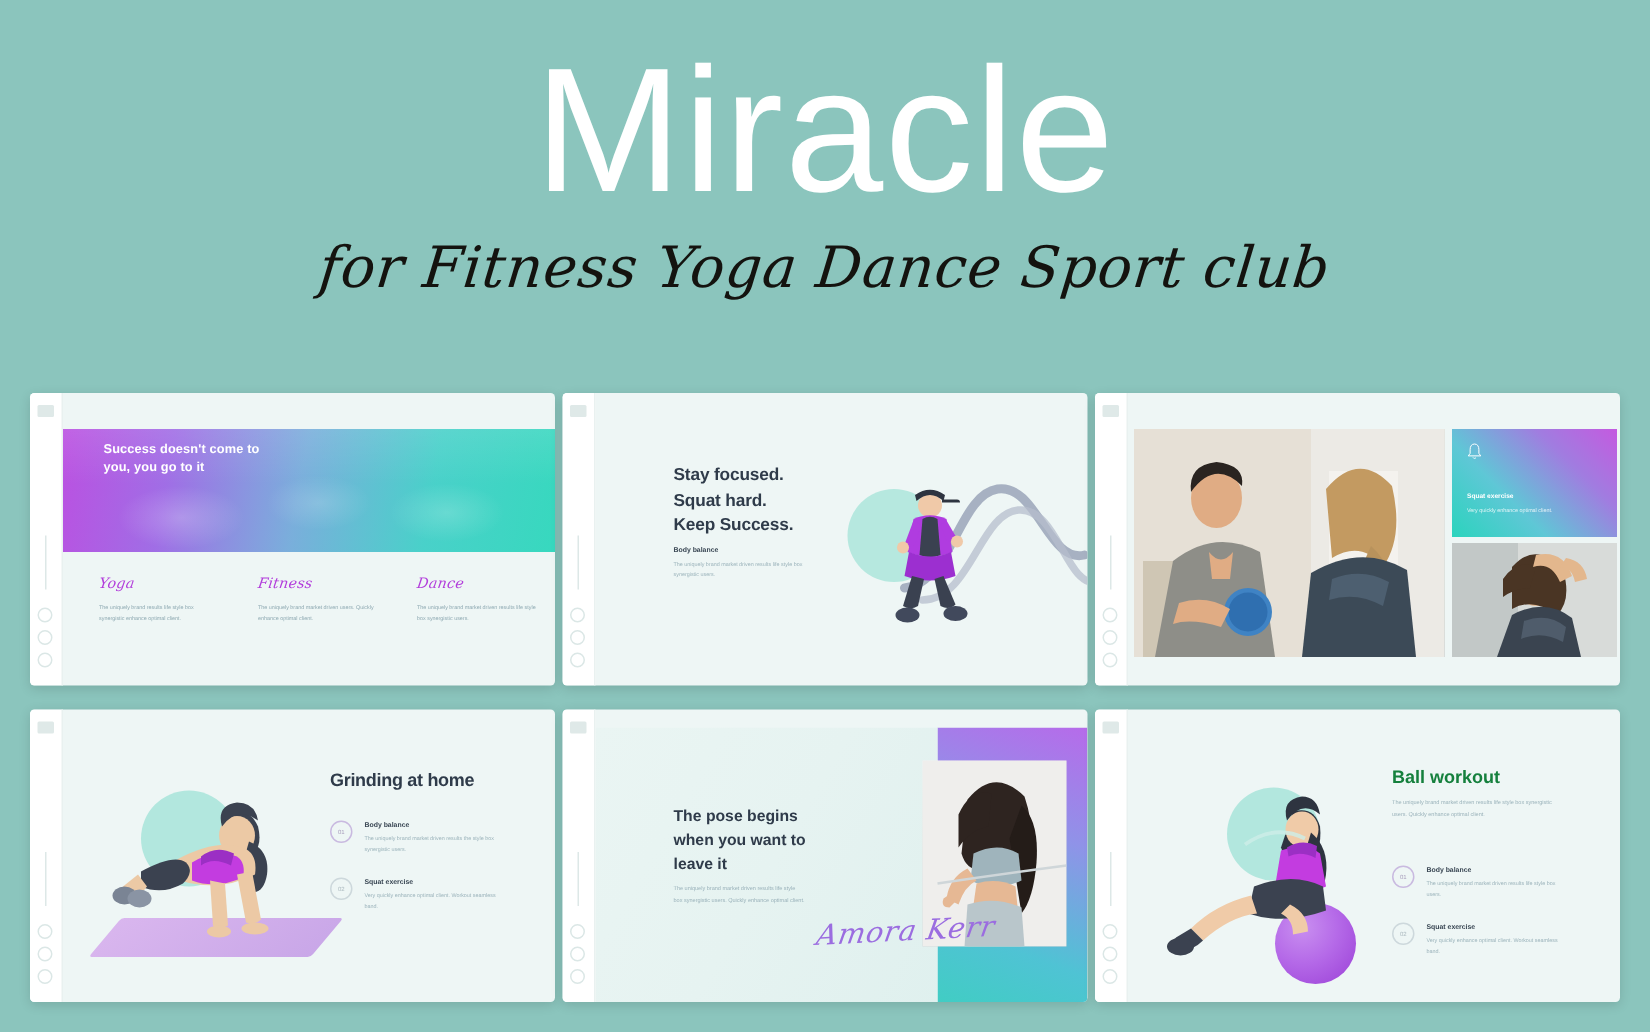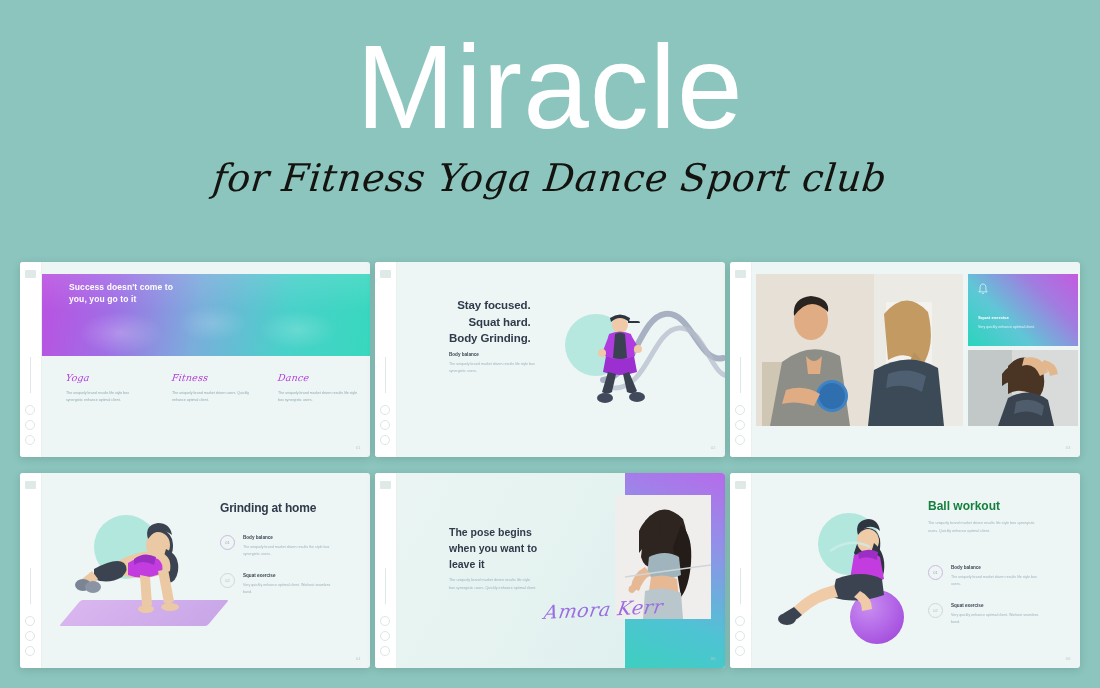--- a/index.html
+++ b/index.html
@@ -84,21 +84,21 @@
     position: absolute;
     left: 10px; top: 95px;
     width: 1px; height: 36px;
     background: #dde8e7;
   }
   .rail-dots { position:absolute; left:5px; bottom:12px; display:flex; flex-direction:column; gap:5px; }
   .rail-dot {
     width: 10px; height: 10px; border-radius: 50%;
     border: 1px solid #dbe7e6;
   }
-  .slide-body { position: relative; flex: 1; height: 100%; overflow: hidden; }
+  .slide-body { position: relative; flex: 1; height: 100%; overflow: hidden; margin-top: 12px; }
   .page-num {
     position: absolute; right: 9px; bottom: 7px;
     font-size: 4px; color: #b9cac8; letter-spacing: .4px;
   }
 
   
   .s1-hero {
     position: absolute; left: 0; top: 12px; right: 0; height: 82px;
     background:
       linear-gradient(100deg,
@@ -131,21 +131,21 @@
     font-family: "DejaVu Serif", serif; font-style: italic;
     font-size: 9.5px; color: #b23ddb; letter-spacing: .2px;
     transform: skewX(-8deg); margin-bottom: 7px;
   }
   .s1-col-text { font-size: 3.6px; line-height: 1.85; color: #8ea9b2; }
 
   
   .s2-head {
     position: absolute; left: 52px; top: 35px;
     font-size: 11.5px; font-weight: 700; line-height: 1.45;
-    color: #2f3b4a; letter-spacing: -.1px; text-align: right;
+    color: #2f3b4a; letter-spacing: -.1px;
   }
   .s2-sub-t { position: absolute; left: 52px; top: 90px; font-size: 4.6px; font-weight: 700; color: #3a4754; }
   .s2-sub-p { position: absolute; left: 52px; top: 99px; font-size: 3.6px; line-height: 1.95; color: #9bb3bb; width: 92px; }
   .s2-circle {
     position: absolute; left: 168px; top: 52px;
     width: 62px; height: 62px; border-radius: 50%;
     background: #b6e8df;
   }
   .s2-rope {
     position: absolute; right: -6px; top: 22px; width: 136px; height: 130px;
@@ -307,21 +307,21 @@
         <path d="M23 44 q15 6 28 0 l3 16 q-17 6 -34 0 z" fill="#9c2fd0"></path>
         <path d="M25 60 l-6 20 q5 3 10 0 l4 -18 z" fill="#3a4150"></path>
         <path d="M46 60 l8 19 q-4 4 -10 1 l-4 -18 z" fill="#3a4150"></path>
         <ellipse cx="22" cy="86" rx="8" ry="5" fill="#41495c"></ellipse>
         <ellipse cx="54" cy="85" rx="8" ry="5" fill="#41495c"></ellipse>
       </svg>
 
       <div class="s2-head">
         <div>Stay focused.</div>
         <div>Squat hard.</div>
-        <div>Body Grinding.</div>
+        <div>Keep Success.</div>
       </div>
       <div class="s2-sub-t">Body balance</div>
       <div class="s2-sub-p">The uniquely brand market driven results life style box synergistic users.</div>
       <div class="page-num">02</div>
     </div>
   </div>
 
   <div class="slide">
     <div class="rail">
       <div class="rail-logo"></div>

